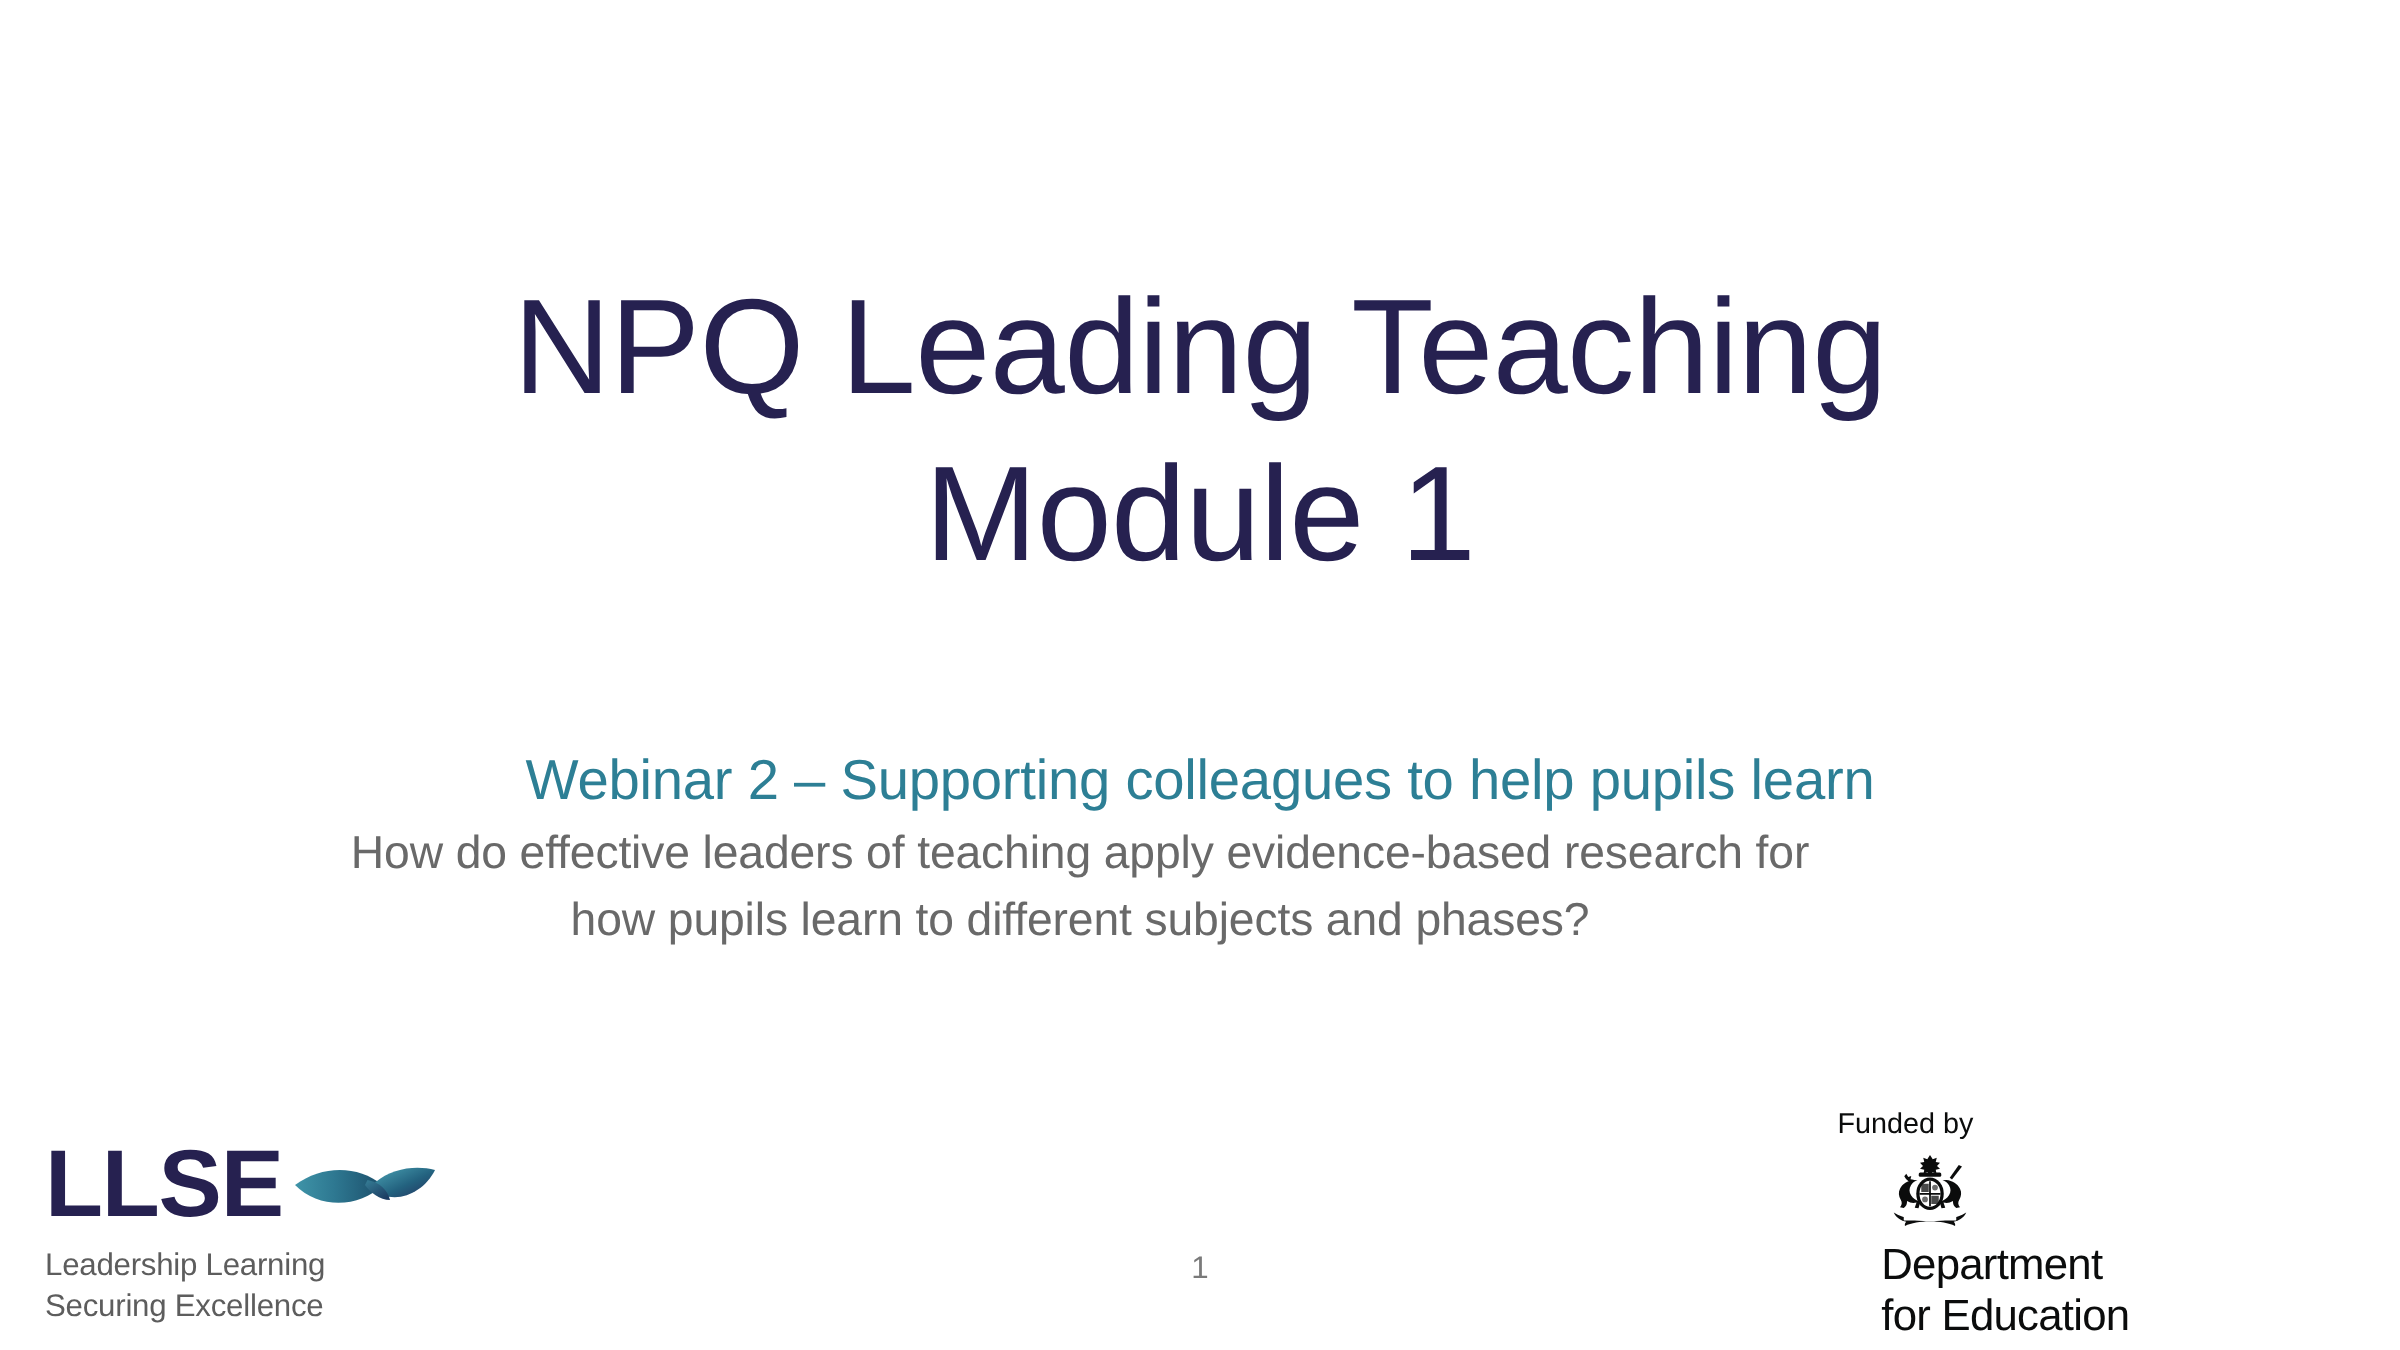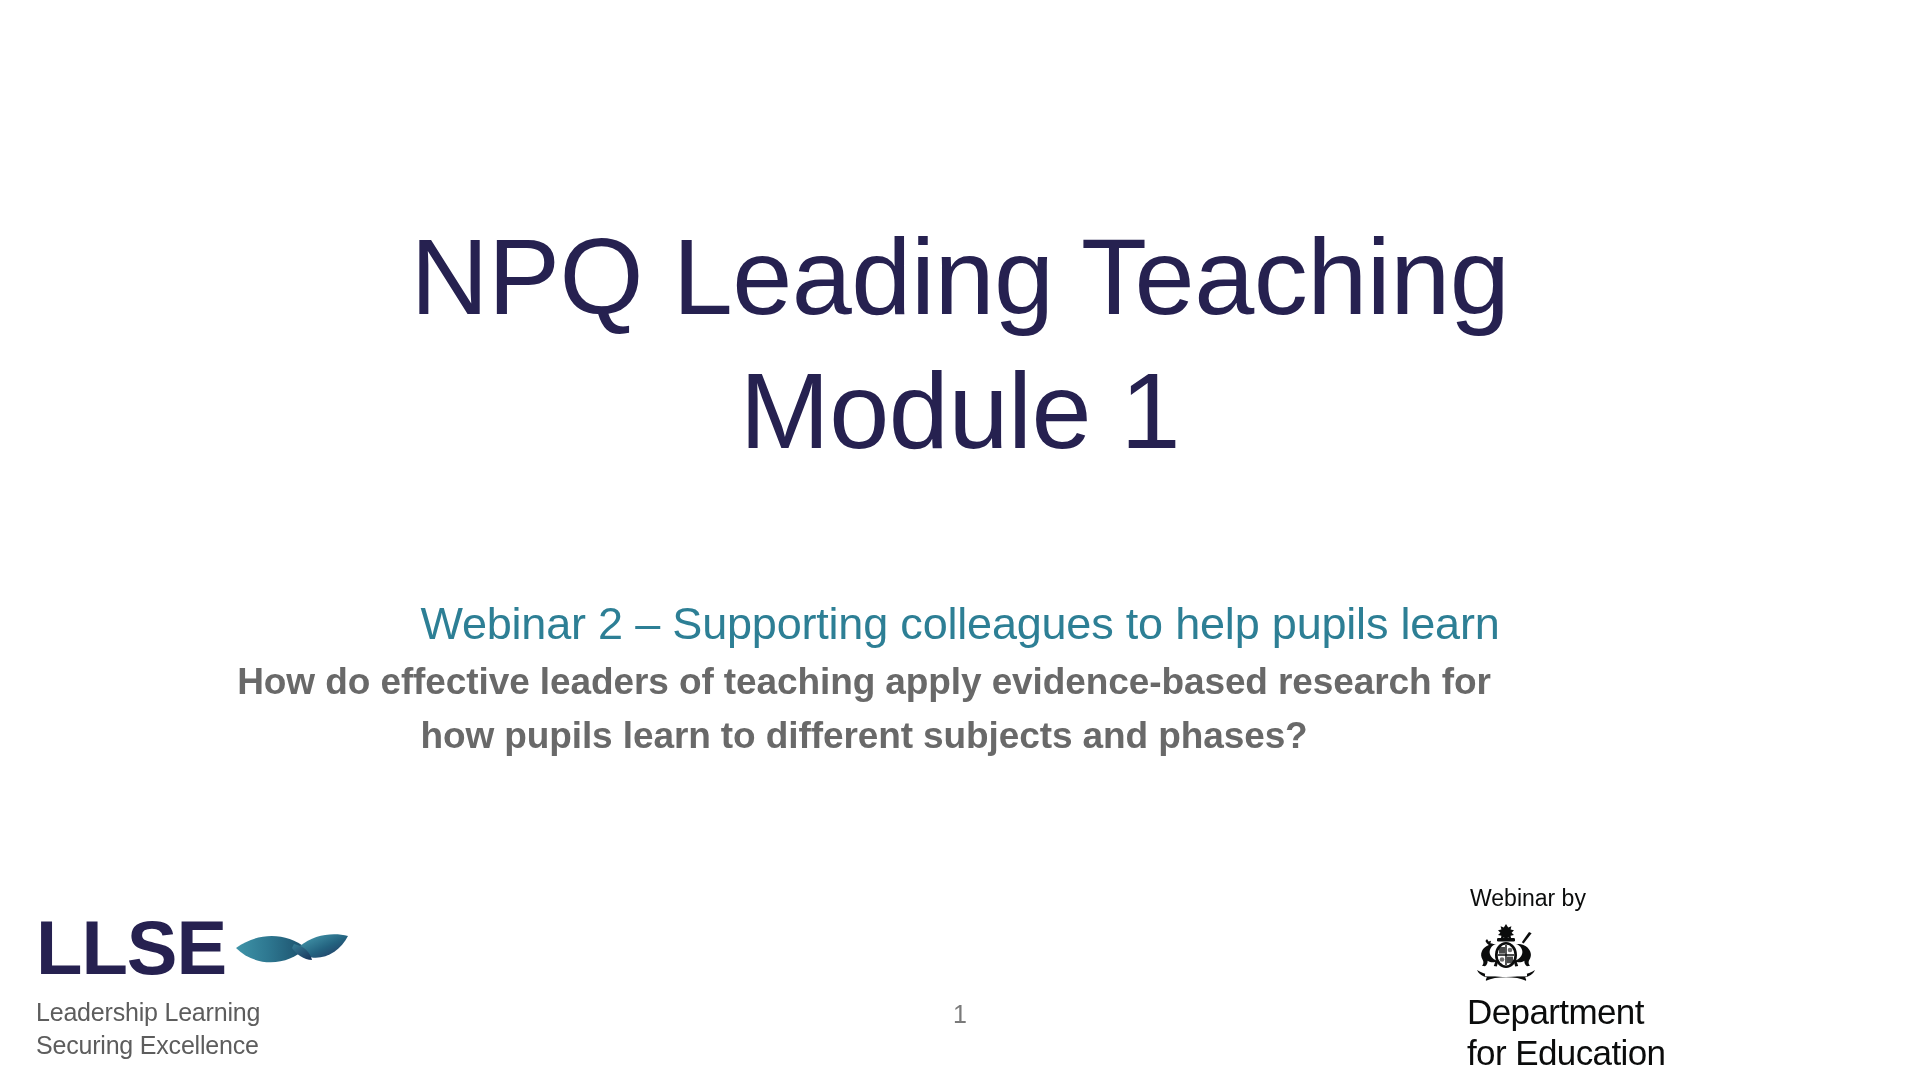--- a/index.html
+++ b/index.html
@@ -57,21 +57,21 @@
   
   .slide-body {
     position: absolute;
     left: 50%;
     transform: translateX(-50%);
     top: 655px;
     width: 1400px;
     text-align: center;
     font-size: 37px;
     line-height: 1.45;
-    font-weight: 700;
+    font-weight: 400;
     color: #696969;
     letter-spacing: -0.1px;
     white-space: pre-line;
   }
 
   
   .llse-logo {
     position: absolute;
     left: 36px;
     bottom: 18px;
@@ -127,20 +127,21 @@
     font-size: 23px;
     line-height: 1.2;
     color: #0b0c0c;
     margin-left: 30px;
     margin-bottom: 10px;
   }
 
   .dfe-crest-row {
     display: flex;
     align-items: center;
+    gap: 38px;
   }
 
   .dfe-bar {
     width: 5px;
     background: #1d3c6e;
     flex: 0 0 auto;
     margin-right: 22px;
   }
 
   .dfe-right {
@@ -217,21 +218,21 @@
 
         <path d="M58 18 C 68 20, 74 26, 76 34 C 68 34, 60 28, 56 22 Z" fill="url(#swooshC)"></path>
       </svg>
     </div>
 
     <div class="llse-tagline">Leadership Learning
 Securing Excellence</div>
   </div>
 
   <div class="dfe-logo">
-    <div class="dfe-funded">Webinar by</div>
+    <div class="dfe-funded">Funded by</div>
 
     <div class="dfe-crest-row">
       <div class="dfe-bar"></div>
 
       <div class="dfe-right">
         <svg class="dfe-crest" viewBox="0 0 78 62" aria-hidden="true">
           <g fill="#0b0c0c">
 
             <path d="M39 2 l2.2 3.4 3.2-1.2 -0.8 3.4 3.4 0.6 -2.4 2.6 2.4 2.2
                      -3.4 0.8 0.6 3.2 -3.2-1.4 -2 3.2 -2-3.2 -3.2 1.4 0.6-3.2

